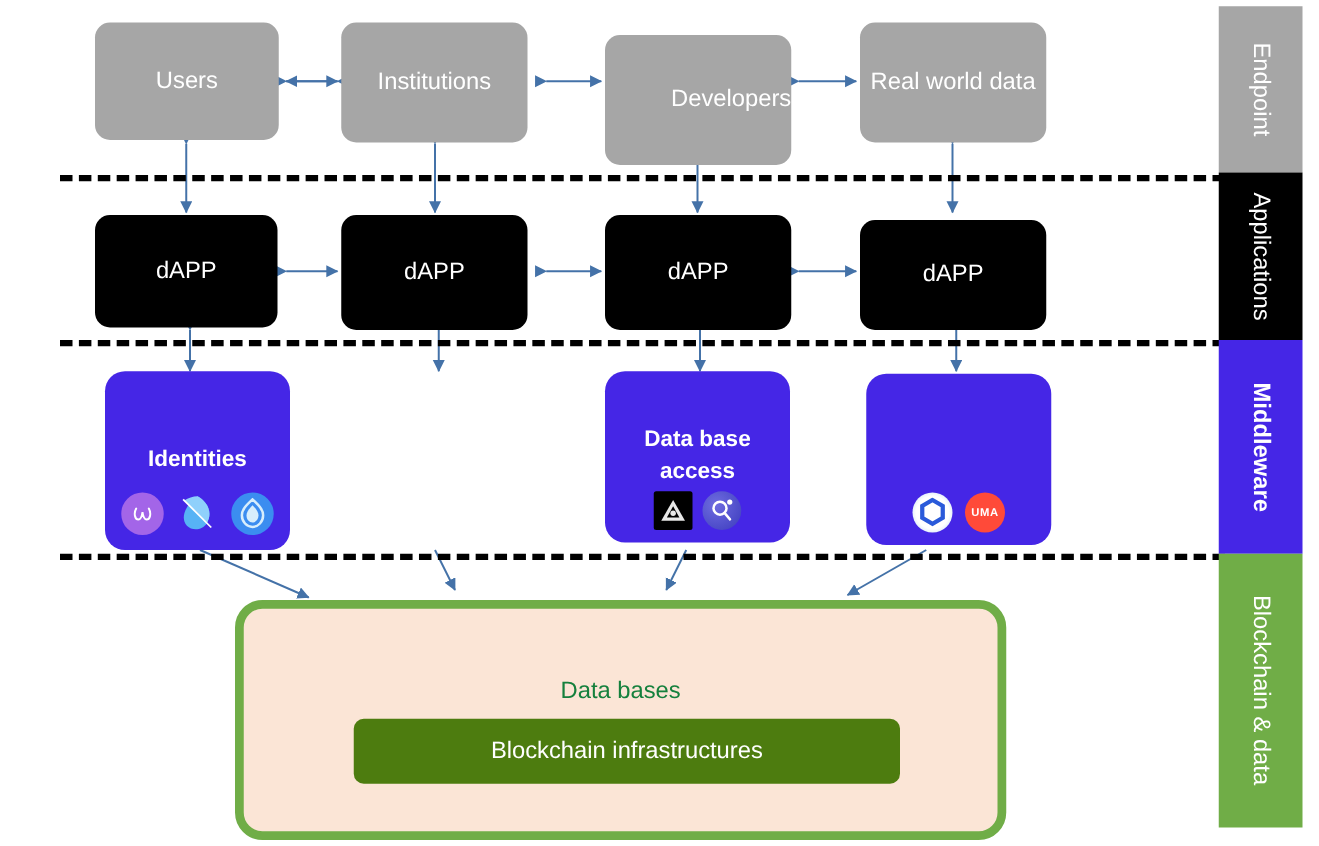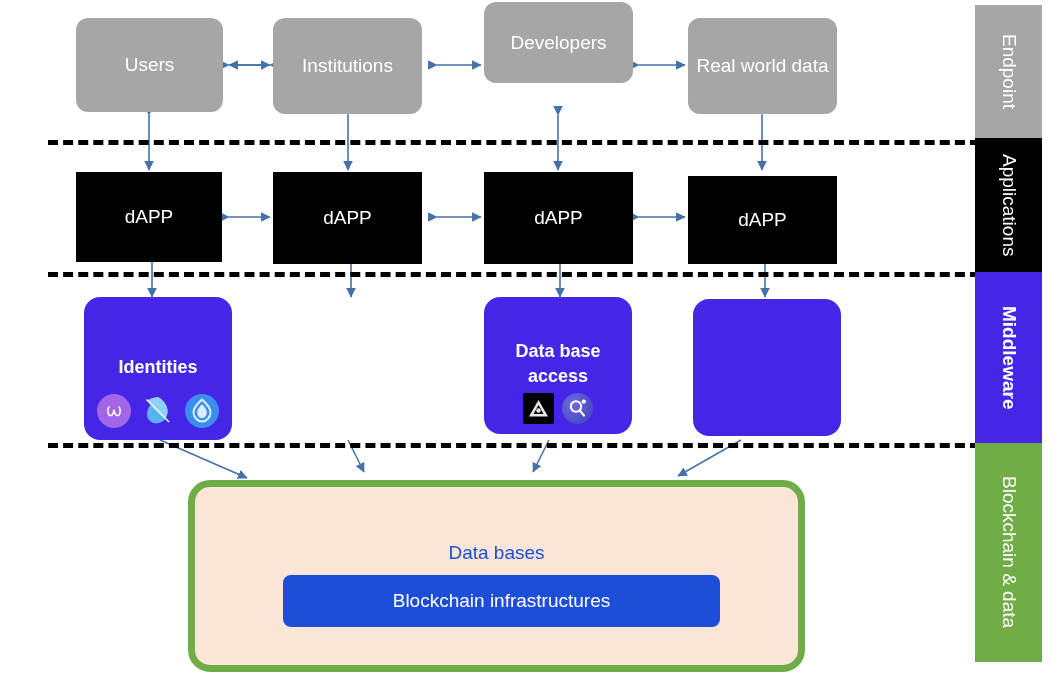--- a/index.html
+++ b/index.html
@@ -32,21 +32,21 @@
     background: #a6a6a6;
     border-radius: 12px;
     color: #ffffff;
     font-size: 19px;
     line-height: 24px;
     font-weight: 400;
   }
 
   .dapp-box {
     background: #000000;
-    border-radius: 0;
+    border-radius: 12px;
     color: #ffffff;
     font-size: 19px;
     font-weight: 400;
   }
 
   .mw-box {
     background: #4526e6;
     border-radius: 16px;
     color: #ffffff;
     font-size: 18px;
@@ -112,29 +112,29 @@
     border-radius: 22px;
     box-sizing: border-box;
   }
   #db-title {
     position: absolute;
     top: 55px;
     left: 0;
     width: 100%;
     text-align: center;
     font-size: 19px;
-    color: #1d4ed8;
+    color: #15803d;
   }
   #chain-box {
     position: absolute;
     left: 88px;
     top: 88px;
     width: 437px;
     height: 52px;
-    background: #1d4ed8;
+    background: #4d7c0f;
     border-radius: 8px;
     display: flex;
     align-items: center;
     justify-content: center;
     color: #ffffff;
     font-size: 19px;
   }
 
   
   #arrows {
@@ -202,21 +202,21 @@
   <div class="dashline" style="top:140px; width:932px;"></div>
   <div class="dashline" style="top:272px; width:932px;"></div>
   <div class="dashline" style="top:443px; width:932px;"></div>
 
   <div class="box endpoint-box" style="left:76px; top:18px; width:147px; height:94px;">
     <span>Users</span>
   </div>
   <div class="box endpoint-box" style="left:273px; top:18px; width:149px; height:96px;">
     <span>Institutions</span>
   </div>
-  <div class="box endpoint-box" style="left:484px; top:2px; width:149px; height:81px;">
+  <div class="box endpoint-box" style="left:484px; top:28px; width:149px; height:104px;justify-content:flex-end;">
     <span>Developers</span>
   </div>
   <div class="box endpoint-box" style="left:688px; top:18px; width:149px; height:96px; padding:0 8px;">
     <span>Real world data</span>
   </div>
 
   <div class="box dapp-box" style="left:76px; top:172px; width:146px; height:90px;">
     <span>dAPP</span>
   </div>
   <div class="box dapp-box" style="left:273px; top:172px; width:149px; height:92px;">
@@ -276,20 +276,32 @@
         <svg width="23" height="23" viewBox="0 0 23 23">
           <circle cx="10" cy="9.5" r="5.2" fill="none" stroke="#ffffff" stroke-width="2"></circle>
           <path d="M13.6 13.3 L18 18.5" stroke="#ffffff" stroke-width="2" stroke-linecap="round"></path>
           <circle cx="17.8" cy="4.6" r="2.1" fill="#ffffff"></circle>
         </svg>
       </span>
     </div>
   </div>
 
   <div class="box mw-box" style="left:693px; top:299px; width:148px; height:137px;">
+    <div class="mw-icons" style="gap:10px; bottom:10px;">
+
+      <span class="chip round" style="width:32px;height:32px;background:radial-gradient(circle at 50% 50%,#ffffff 58%,#aed2f2 100%);">
+        <svg width="22" height="24" viewBox="0 0 22 24">
+          <path d="M11 2 L19.2 6.7 L19.2 16.3 L11 21 L2.8 16.3 L2.8 6.7 Z" fill="none" stroke="#2a5ada" stroke-width="3.4"></path>
+        </svg>
+      </span>
+
+      <span class="chip round" style="width:32px;height:32px;background:#ff4a39;">
+        <span style="font-size:9px; font-weight:bold; color:#ffffff; letter-spacing:0.5px;">UMA</span>
+      </span>
+    </div>
   </div>
 
   <div id="db-container">
     <div id="db-title">Data bases</div>
     <div id="chain-box">
       <span>Blockchain infrastructures</span>
     </div>
   </div>
 
   <div class="side-seg" style="top:5px; height:133px; background:#a6a6a6;">

